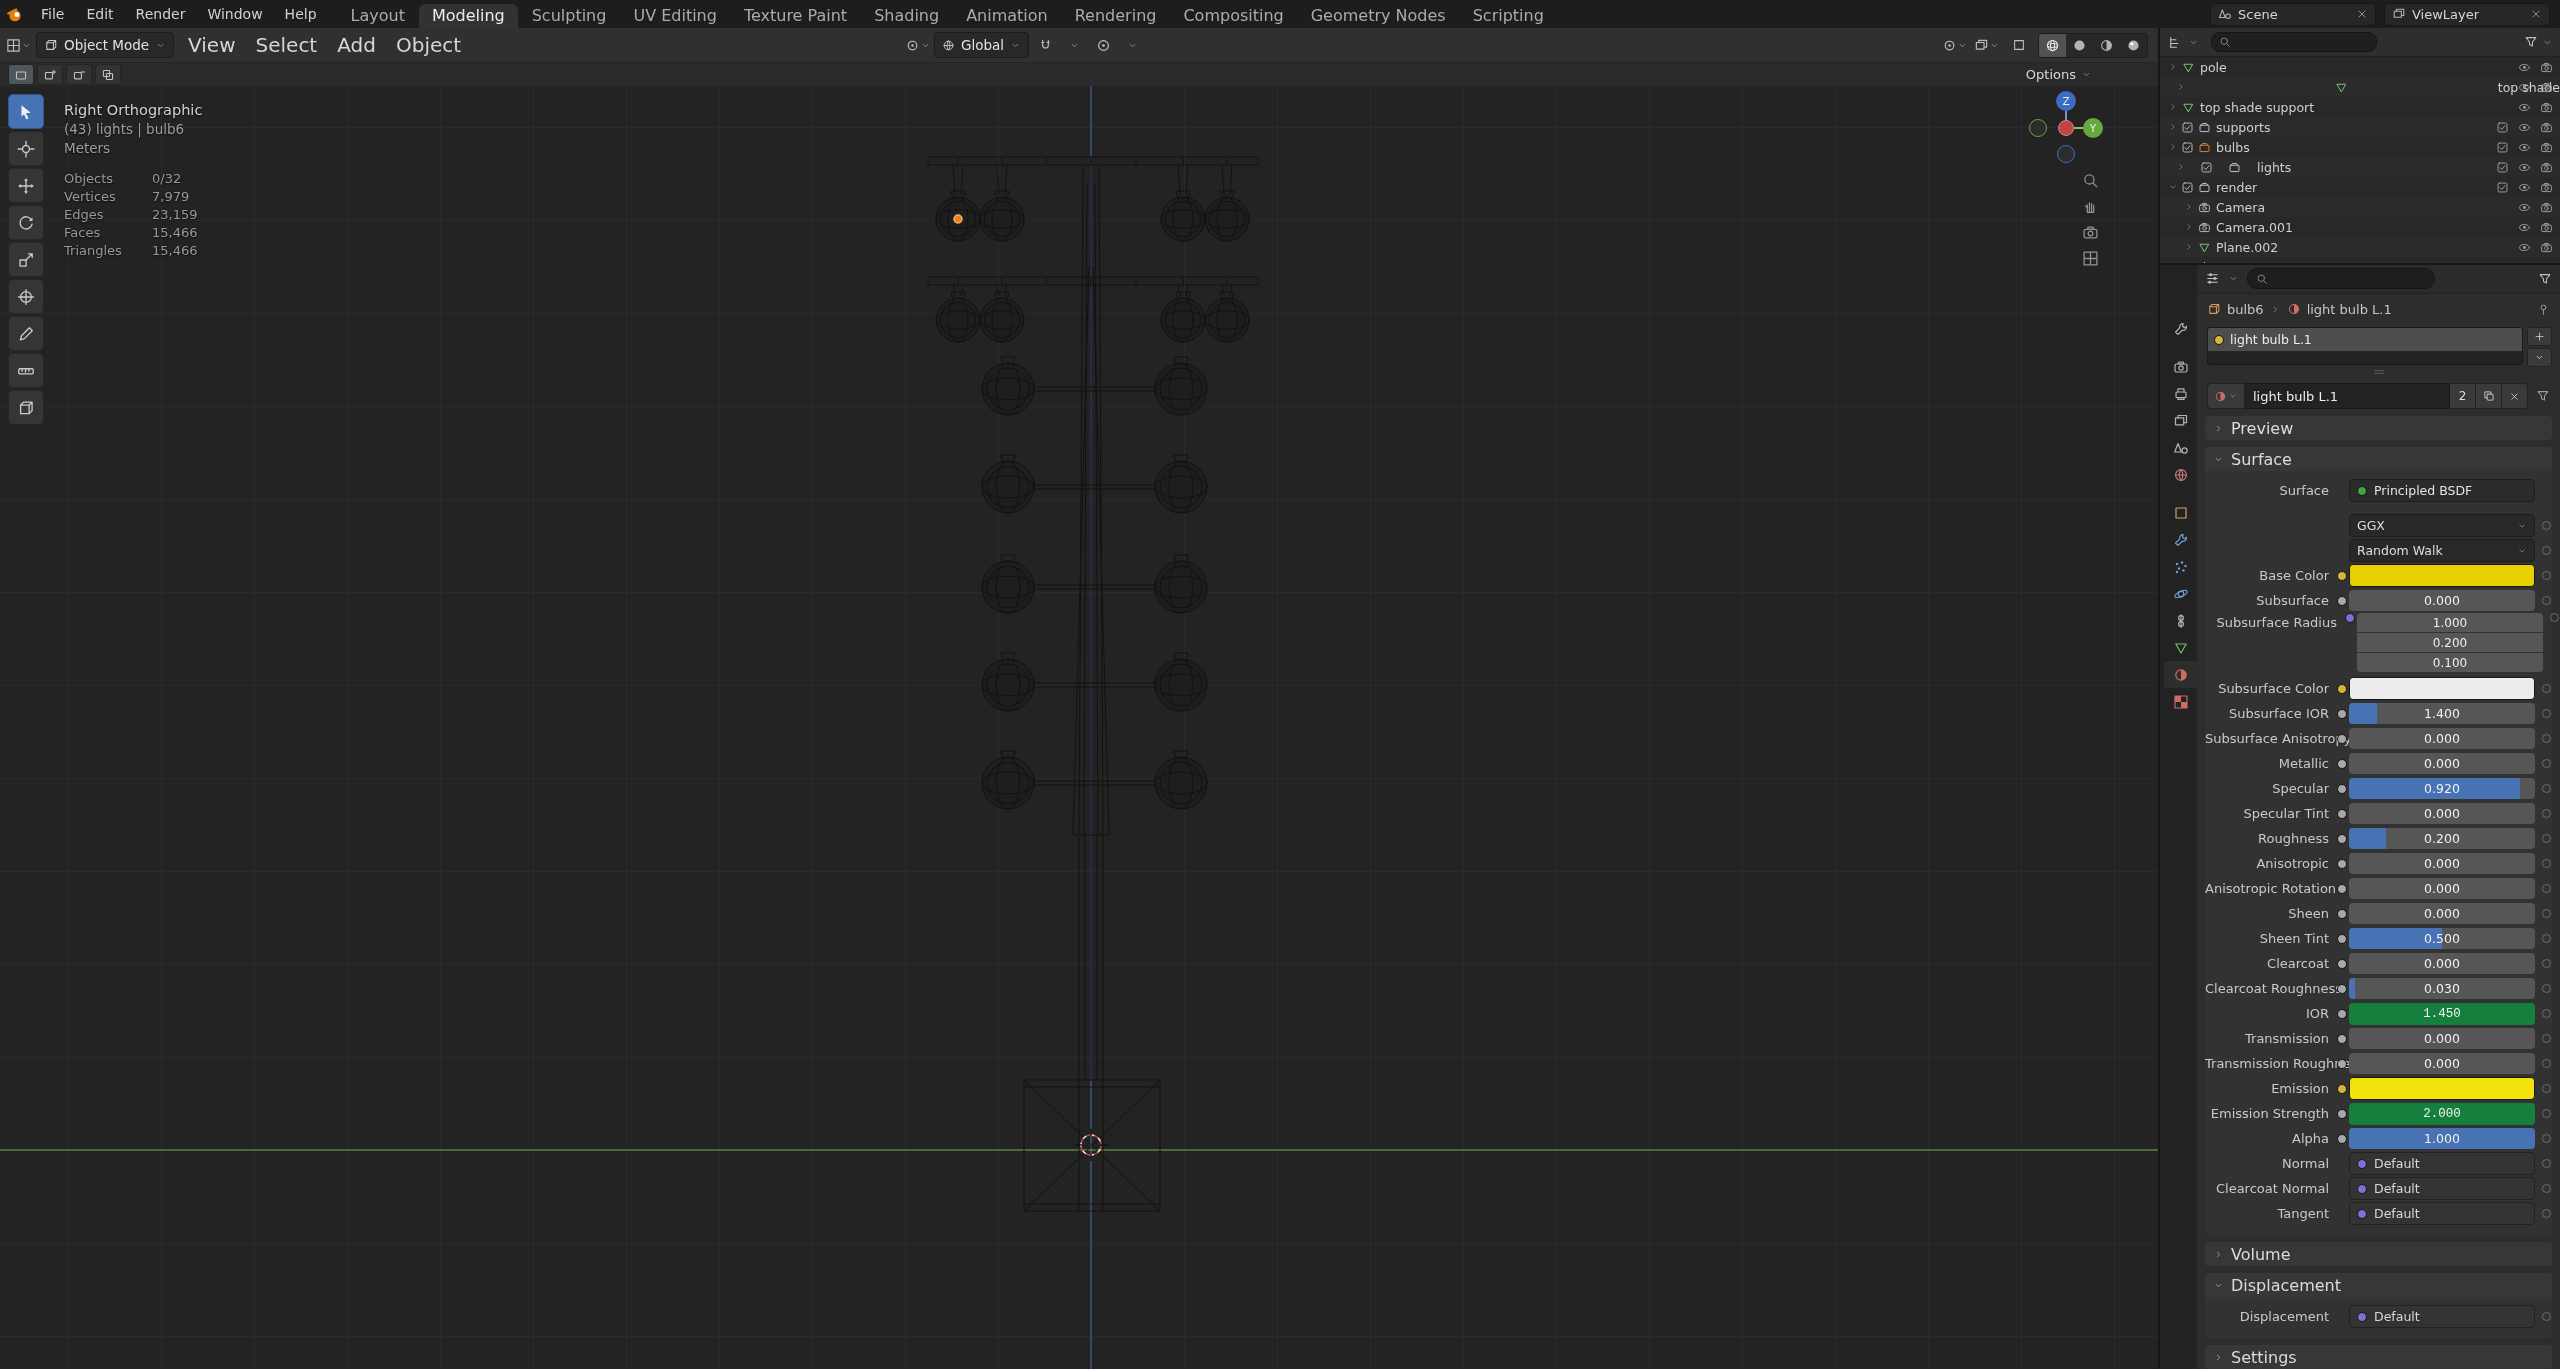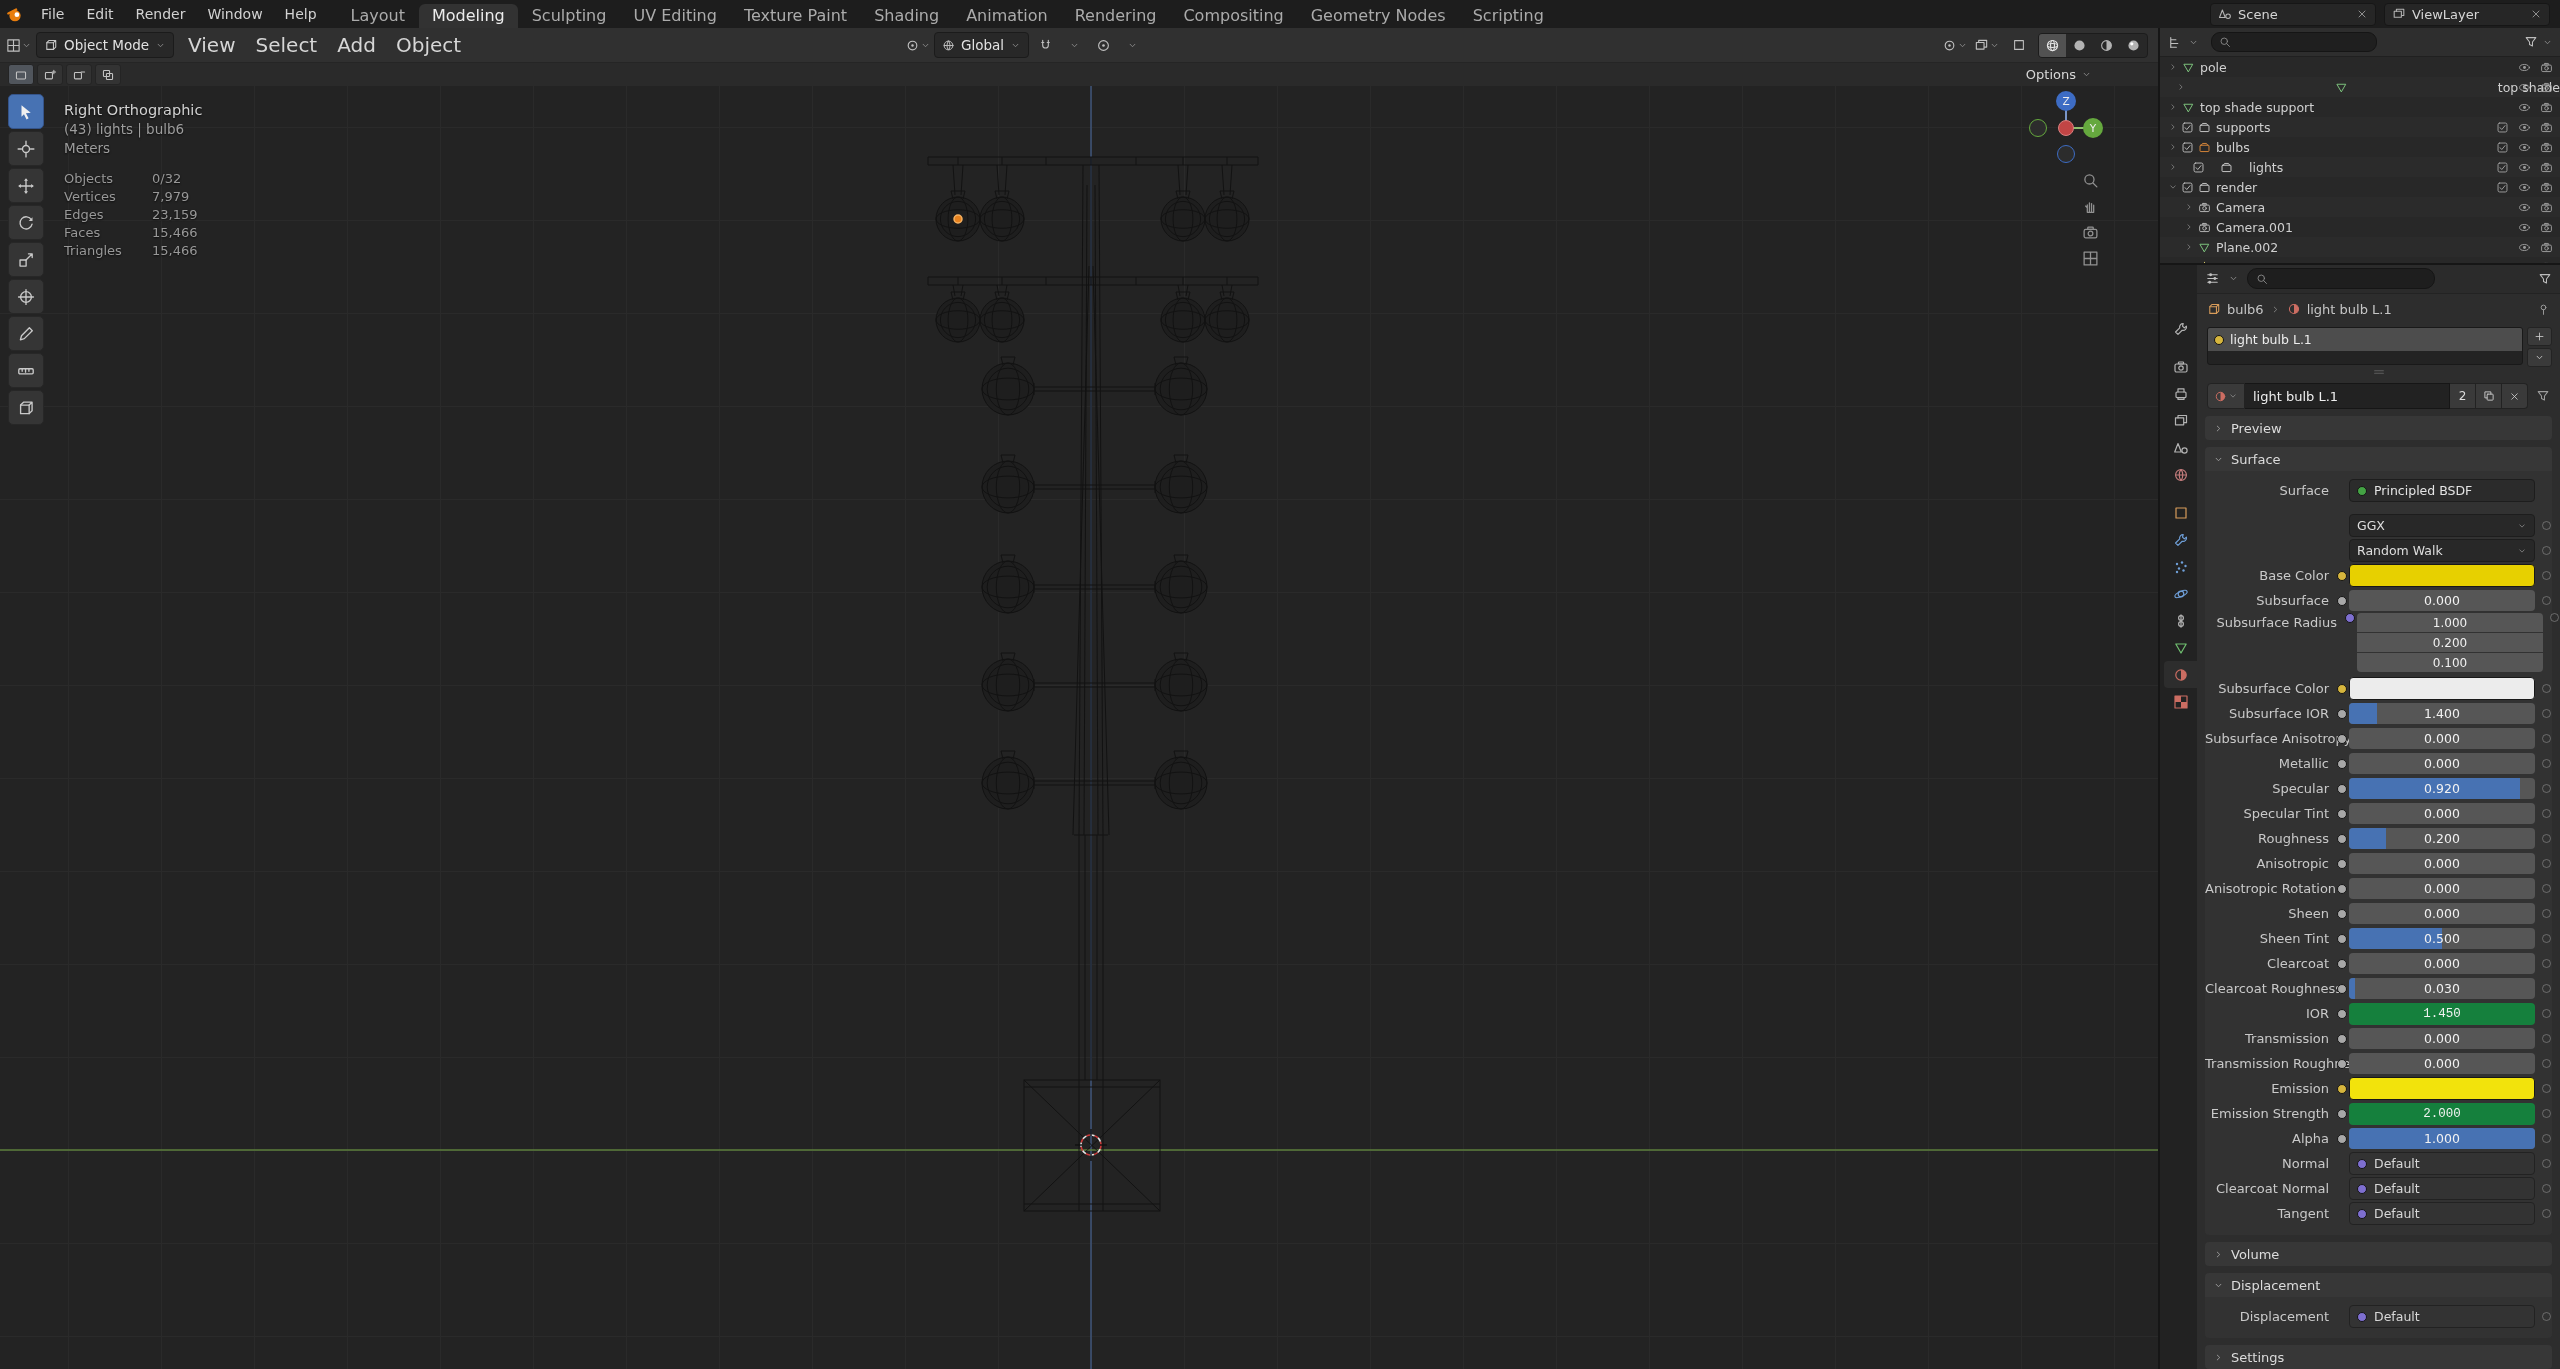--- a/index.html
+++ b/index.html
@@ -93,21 +93,21 @@
   .db-browse{width:36px;height:24px;background:#3a3a3a;border:1px solid #222;border-radius:4px 0 0 4px;display:flex;align-items:center;justify-content:center;gap:1px;}
   .db-name{flex:1;height:24px;background:#222222;border:1px solid #161616;border-left:none;display:flex;align-items:center;padding:0 8px;
            font-size:13px;color:#eee;}
   .db-btn{width:25px;height:24px;background:#3a3a3a;border:1px solid #222;border-left:none;display:flex;align-items:center;justify-content:center;
           font-size:12px;color:#ddd;}
   .db-btn.last{border-radius:0 4px 4px 0;}
   .db-filter{margin-left:8px;}
 
   .panel{margin:7px 8px 0 8px;}
   .panel-header{height:24px;background:#373737;border-radius:4px;display:flex;align-items:center;gap:7px;padding:0 8px;
-                font-size:13px;color:#dcdcdc;}
+                font-size:16px;color:#dcdcdc;}
   .panel-header.open{border-radius:4px 4px 0 0;}
   .panel-body{background:#323232;border-radius:0 0 4px 4px;padding:7px 4px 9px 0;}
 
   .prow{display:flex;align-items:center;height:25px;}
   .prow.vec{height:63px;align-items:flex-start;}
   .plabel{width:124px;flex:none;text-align:right;font-size:13px;color:#c9c9c9;margin-right:6px;white-space:nowrap;}
   .prow.vec .plabel{line-height:19px;margin-left:8px;}
   .socket{width:14px;flex:none;display:flex;justify-content:center;}
   .sdot{width:8px;height:8px;border-radius:50%;border:1px solid #141414;}
   .pfield{width:186px;flex:none;position:relative;}
@@ -955,21 +955,21 @@
                 </span>
                 <span class="ic">
                   <svg width="13" height="13" viewBox="0 0 16 16" fill="none" stroke="#9b9b9b" stroke-width="1.2" stroke-linecap="round" stroke-linejoin="round" style="color:#9b9b9b;display:block">
                     <rect x="2" y="5" width="12" height="8" rx="1.5"></rect>
                     <circle cx="8" cy="9" r="2.2"></circle>
                     <rect x="5.4" y="3" width="5.2" height="2" rx="0.8"></rect>
                   </svg>
                 </span>
               </span>
             </div>
-            <div class="ol-row" style="padding-left: 8px; gap: 11px;">
+            <div class="ol-row" style="padding-left: 16px; gap: 11px;">
               <span class="ic">
                 <svg width="10" height="10" viewBox="0 0 16 16" fill="none" stroke="#8a8a8a" stroke-width="1.2" stroke-linecap="round" stroke-linejoin="round" style="color:#8a8a8a;display:block">
                   <path d="M6.2 4.5l3.6 3.5-3.6 3.5"></path>
                 </svg>
               </span>
               <span class="ic" style="margin-left: 3px;">
                 <svg width="13" height="13" viewBox="0 0 16 16" fill="none" stroke="#b9b9b9" stroke-width="1.2" stroke-linecap="round" stroke-linejoin="round" style="color:#b9b9b9;display:block">
                   <rect x="2.5" y="2.5" width="11" height="11" rx="2"></rect>
                   <path d="M5 8.2l2.1 2.3 4-4.8"></path>
                 </svg>

